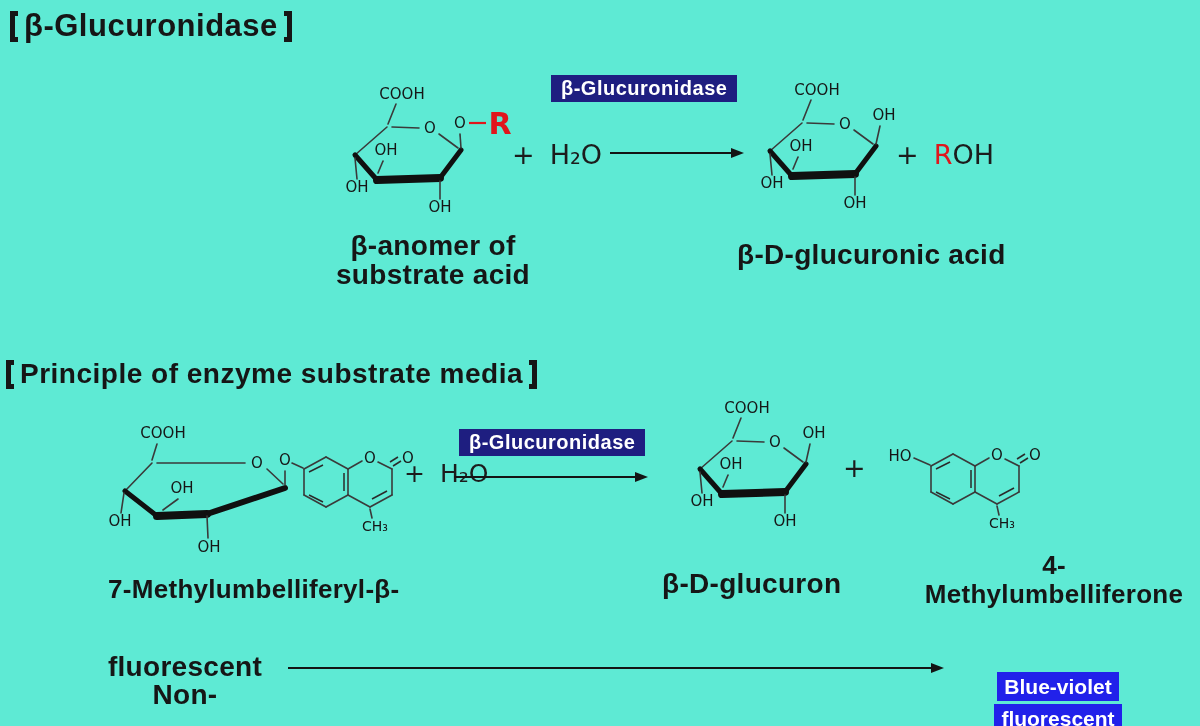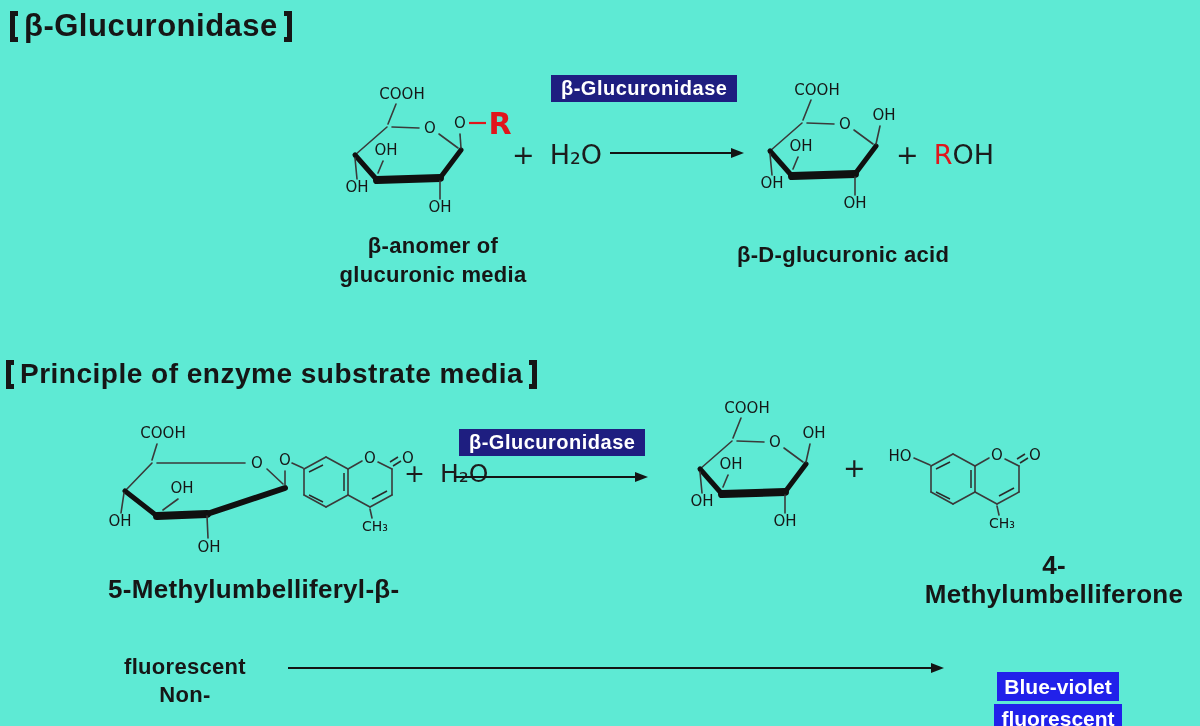--- a/index.html
+++ b/index.html
@@ -11,21 +11,21 @@
   .t2{font-size:28px;}
   .bkt{width:8px;height:31px;border:5px solid #161616;box-sizing:border-box;flex:0 0 auto;}
   .bkt.open{border-right:0;}
   .bkt.close{border-left:0;}
   .badge{background:var(--navy,#1e1e80);color:#fff;font-weight:bold;font-size:20px;
          padding:2px 10px;letter-spacing:.5px;white-space:nowrap;}
   .formula{font-family:"DejaVu Sans",sans-serif;font-size:27px;color:#1c1c1c;display:flex;gap:15px;align-items:baseline;}
   .formula.small{font-size:25px;}
   .red-t{color:var(--red,#e0161c);}
   .name{font-weight:bold;font-size:26px;line-height:29px;letter-spacing:.3px;}
-  .name.big{font-size:22px;}
+  .name.big{font-size:28px;}
   .center{text-align:center;}
   .hl{background:var(--blue,#2121ea);color:#fff;font-weight:bold;font-size:21px;
       padding:1px 7px;display:inline-block;line-height:27px;}
   .hl-stack{text-align:center;line-height:31px;margin-top:20px;}
   svg text.atom{font-family:"DejaVu Sans",sans-serif;font-size:15px;fill:#161616;text-anchor:middle;}
   svg text.atom-s{font-family:"DejaVu Sans",sans-serif;font-size:14px;fill:#161616;text-anchor:middle;}
   svg text.rbig{font-family:"DejaVu Sans",sans-serif;font-size:30px;font-weight:bold;fill:var(--red,#e0161c);text-anchor:middle;}
   svg .bond{stroke:#3a3a3a;stroke-width:1.6;fill:none;stroke-linecap:round;}
   svg .dbl{stroke:#2a2a2a;stroke-width:1.5;fill:none;}
   svg .w5{stroke:#101010;stroke-width:5;stroke-linecap:round;fill:none;}
@@ -120,21 +120,21 @@
     <use href="#sugarA-oh"></use>
   </svg>
 
   <div class="abs formula" style="left:896px;top:139px;">
     <span>+</span>
     <span><span class="red-t">R</span><span>OH</span></span>
   </div>
 
   <div class="abs name big center" style="left:326px;top:231px;width:214px;">
     <div>β-anomer of</div>
-    <div>glucuronic media</div>
+    <div>substrate acid</div>
   </div>
 
   <div class="abs title t2" style="left:6px;top:358px;">
     <span class="bkt open" style="height:29px;"></span>
     <span>Principle of enzyme substrate media</span>
     <span class="bkt close" style="height:29px;"></span>
   </div>
 
   <div class="abs name big" style="left:737px;top:240px;">β-D-glucuronic acid</div>
 
@@ -182,23 +182,24 @@
     <span>+</span>
   </div>
 
   <svg class="abs" style="left:882px;top:414px;" width="225" height="135" viewBox="0 0 225 135">
     <text class="atom" x="18" y="47">HO</text>
     <line class="bond" x1="32" y1="44" x2="48" y2="51"></line>
     <use href="#coum" x="49" y="40"></use>
   </svg>
 
   <div class="abs name" style="left:108px;top:574px;width:340px;line-height:30px;">
-    <div>5-Methylumbelliferyl-β-</div>
-  </div>
-
+    <div>7-Methylumbelliferyl-β-</div>
+  </div>
+
+  <div class="abs name big" style="left:662px;top:569px;">β-D-glucuron</div>
 
   <div class="abs name center" style="left:915px;top:551px;width:278px;">
     <div>4-Methylumbelliferone</div>
   </div>
 
   <div class="abs name big center" style="left:100px;top:653px;width:170px;line-height:28px;">
     <div>fluorescent</div>
     <div>Non-</div>
   </div>
 

